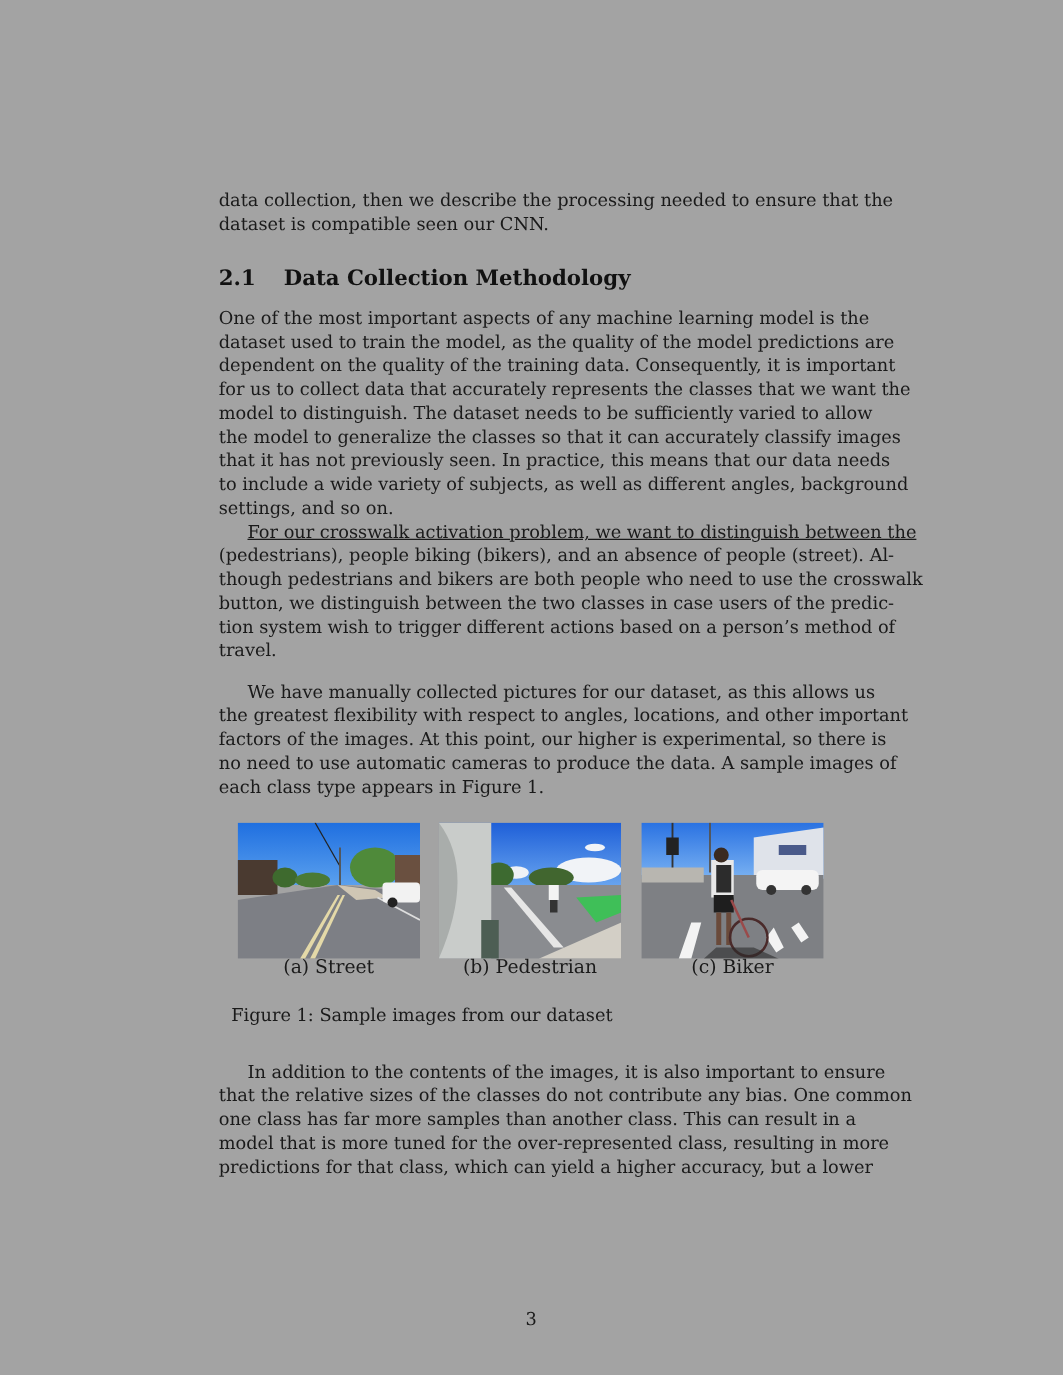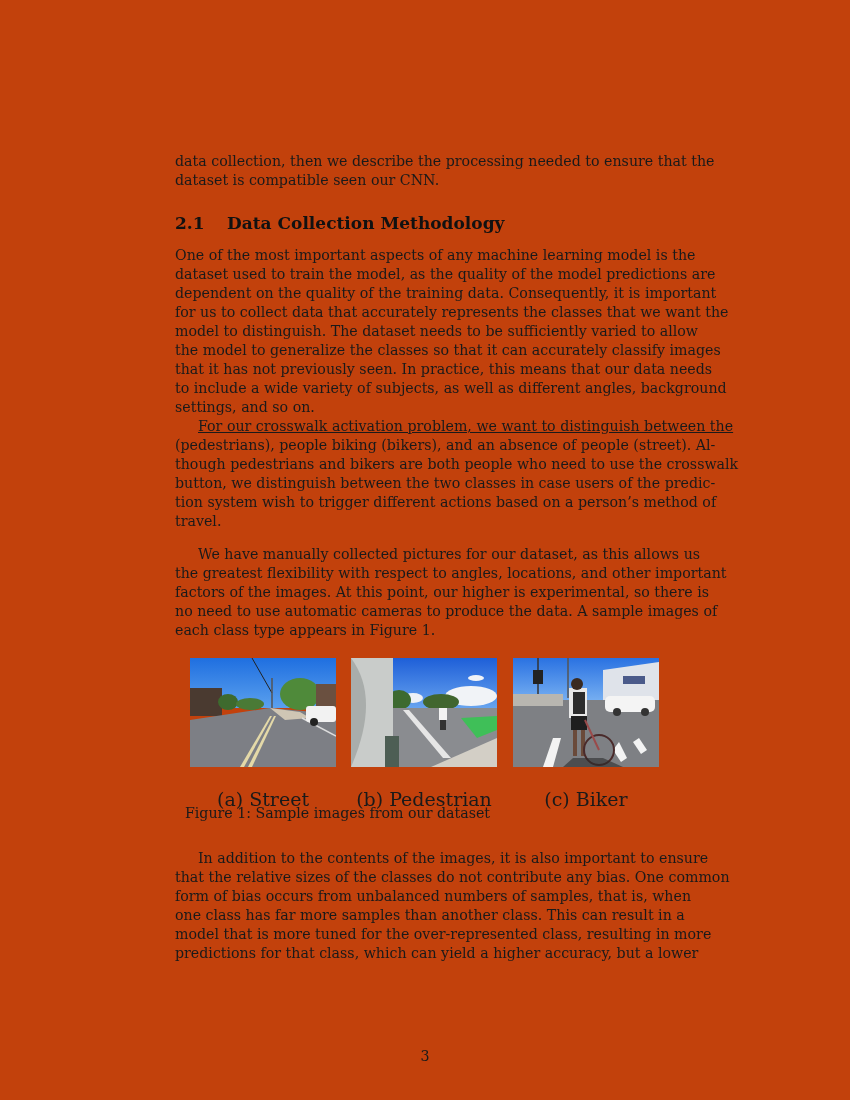--- a/index.html
+++ b/index.html
@@ -1,36 +1,36 @@
 <!DOCTYPE html>
 <html><head>
 <meta charset="utf-8">
 <style>
   html, body { margin:0; padding:0; background:#ffffff; }
   body { width:850px; height:1100px; position:relative; overflow:hidden; }
-  .page { position:absolute; left:0; top:0; width:850px; height:1100px; background:#c2410c; }
+  .page { position:absolute; left:0; top:0; width:850px; height:1100px; background:#a3a3a3; }
   .text-block {
     position:absolute; left:175px; width:499px;
     font-family:"DejaVu Serif", "Liberation Serif", serif;
     font-size:14.2px; line-height:19.05px; color:#1a1a1a;
     text-align:justify; hyphens:manual;
   }
   .line { display:block; text-align:justify; text-align-last:justify; white-space:nowrap; }
   .line.last { text-align-last:left; }
   .heading {
     position:absolute; left:175px; top:213px;
     font-family:"DejaVu Serif", "Liberation Serif", serif;
     font-weight:bold; font-size:17px; color:#111;
   }
   .heading .num { display:inline-block; width:52px; }
   .figure-row { position:absolute; top:658px; left:0; width:850px; height:110px; }
   .sub { position:absolute; top:0; width:146px; height:109px; overflow:hidden; }
   .caption-sub {
-    position:absolute; top:788px; width:160px; text-align:center;
-    font-family:"DejaVu Serif", "Liberation Serif", serif; font-size:19px; color:#1a1a1a;
+    position:absolute; top:764px; width:160px; text-align:center;
+    font-family:"DejaVu Serif", "Liberation Serif", serif; font-size:15px; color:#1a1a1a;
   }
   .fig-caption {
     position:absolute; top:805px; left:0; width:675px; text-align:center;
     font-family:"DejaVu Serif", "Liberation Serif", serif; font-size:14.2px; color:#1a1a1a;
   }
   .page-number {
     position:absolute; top:1048px; left:0; width:850px; text-align:center;
     font-family:"DejaVu Serif", "Liberation Serif", serif; font-size:14.2px; color:#1a1a1a;
   }
 </style>
@@ -168,20 +168,19 @@
 
   <div class="caption-sub" style="left:183px;">(a) Street</div>
   <div class="caption-sub" style="left:344px;">(b) Pedestrian</div>
   <div class="caption-sub" style="left:506px;">(c) Biker</div>
 
   <div class="fig-caption">Figure 1: Sample images from our dataset</div>
 
   <div class="text-block" style="top:849px;">
     <span class="line" style="padding-left:23px;">In addition to the contents of the images, it is also important to ensure</span>
     <span class="line">that the relative sizes of the classes do not contribute any bias. One common</span>
-    <span class="line">form of bias occurs from unbalanced numbers of samples, that is, when</span>
     <span class="line">one class has far more samples than another class. This can result in a</span>
     <span class="line">model that is more tuned for the over-represented class, resulting in more</span>
     <span class="line">predictions for that class, which can yield a higher accuracy, but a lower</span>
   </div>
 
   <div class="page-number">3</div>
 </div>
 
 </body></html>

